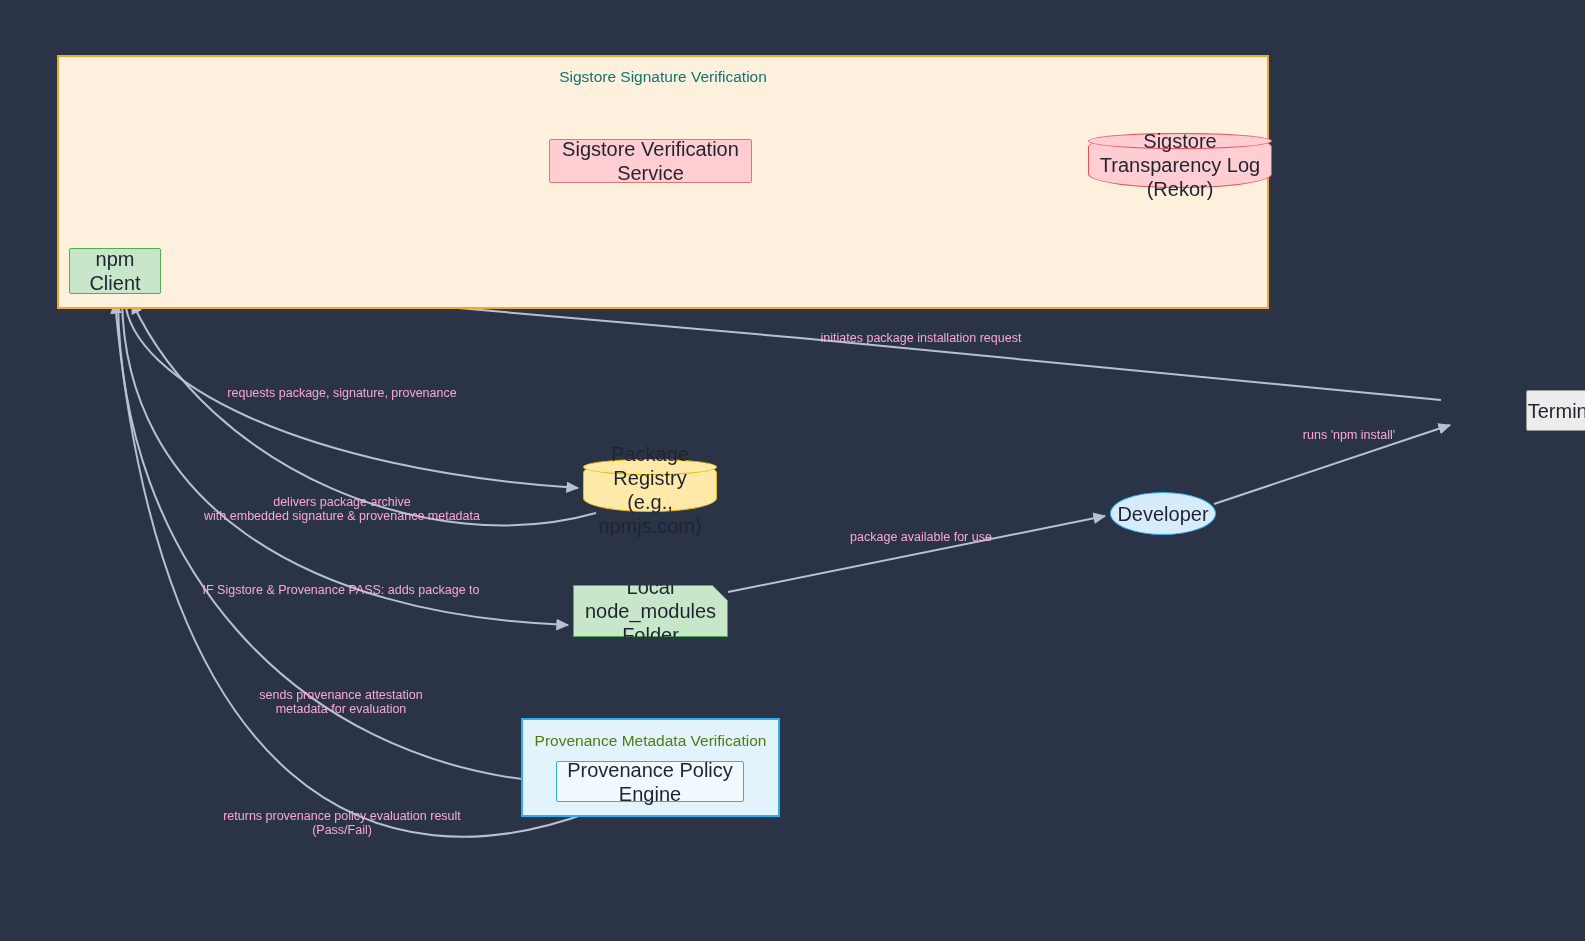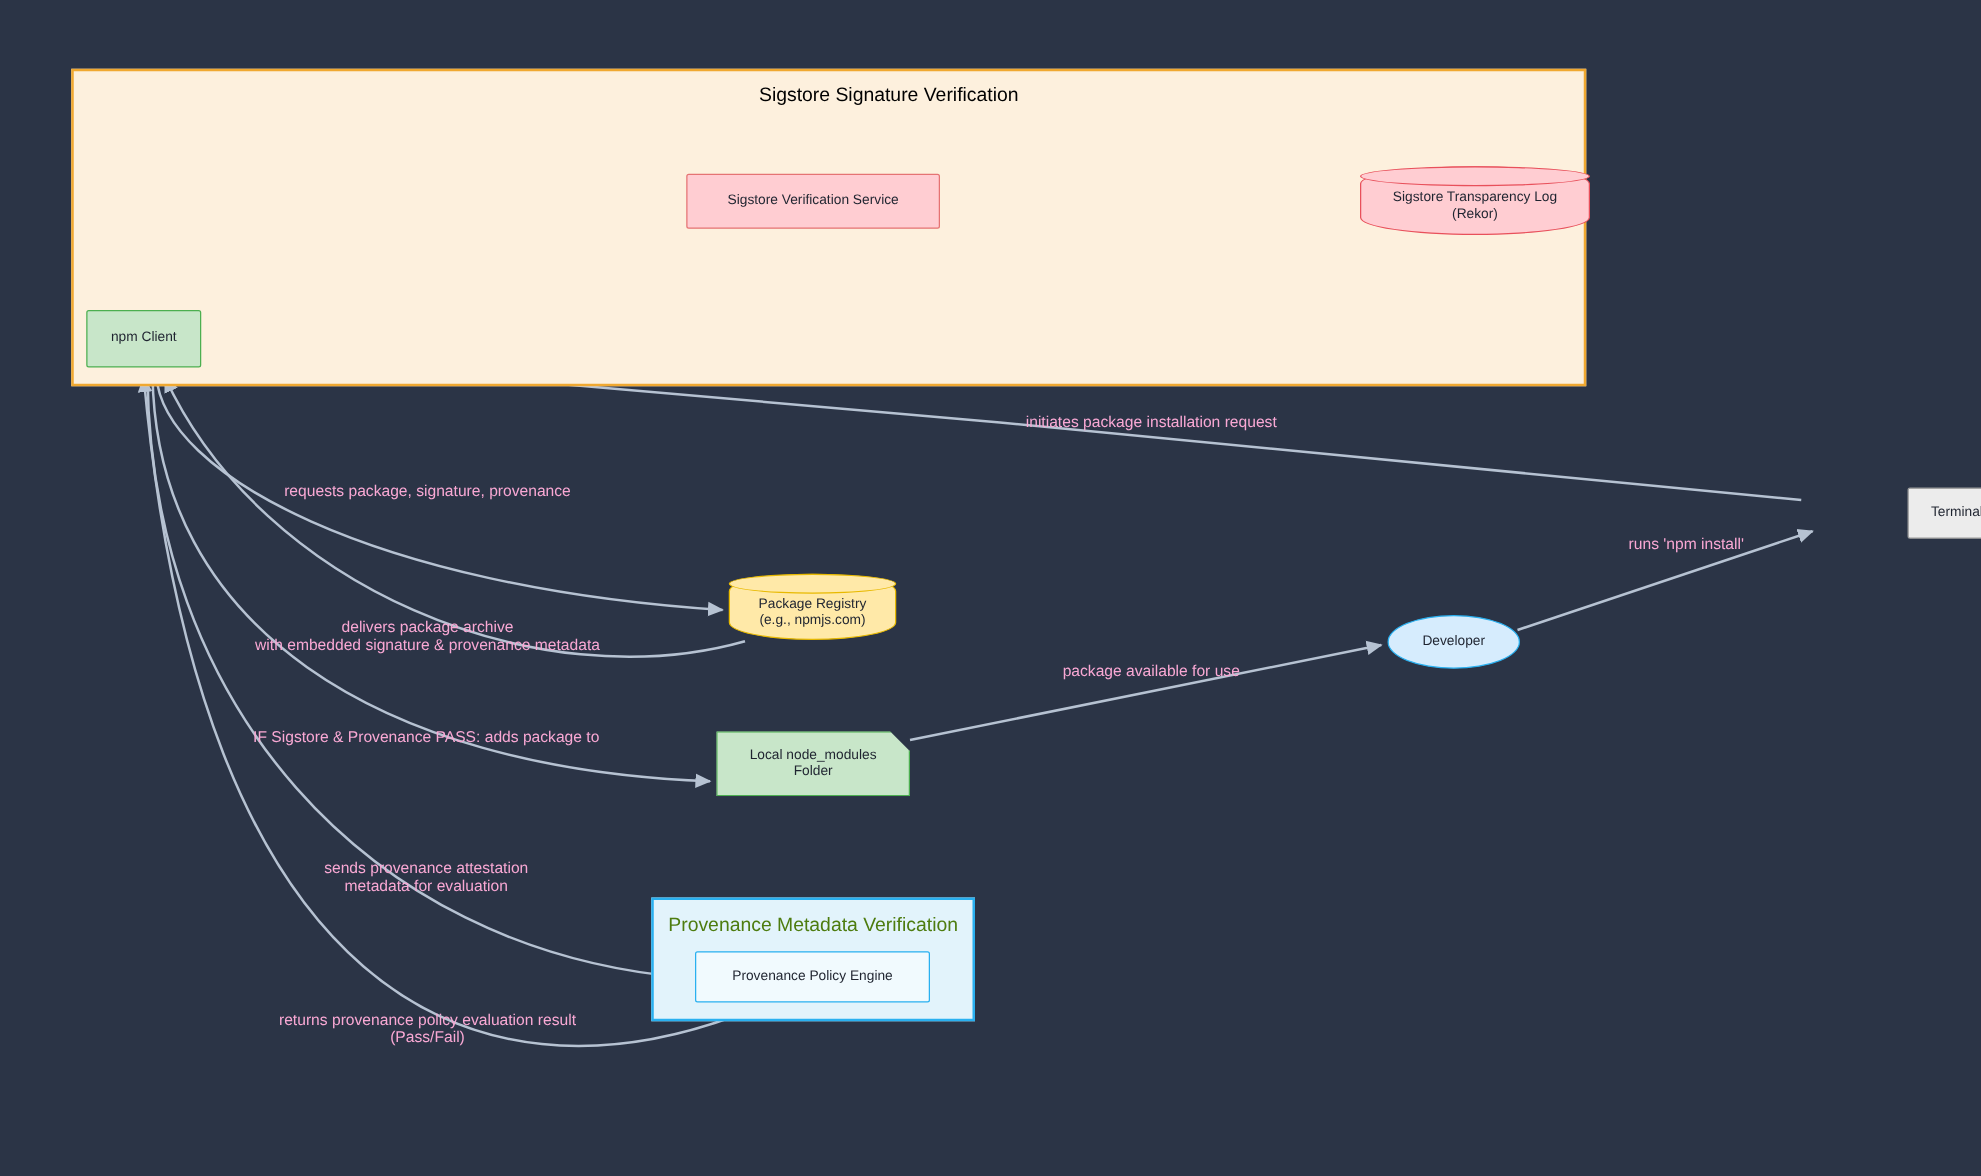--- a/index.html
+++ b/index.html
@@ -23,21 +23,21 @@
     pointer-events: none;
   }
   .node {
     position: absolute;
     box-sizing: border-box;
     display: flex;
     align-items: center;
     justify-content: center;
     text-align: center;
     color: #1f2430;
-    font-size: 11px;
+    font-size: 20px;
     line-height: 1.2;
     white-space: pre-line;
   }
   
   .subgraph {
     position: absolute;
     box-sizing: border-box;
   }
   .sg-sigstore {
     background: #fdf0dd;
@@ -48,21 +48,21 @@
     border: 2px solid #29b0f0;
   }
   .sg-title {
     position: absolute;
     left: 0;
     width: 100%;
     text-align: center;
     font-size: 15.5px;
     white-space: nowrap;
   }
-  .sg-title-sigstore { color: #000000; top: 11px; margin-left: 48px; }
+  .sg-title-sigstore { color: #0f766e; top: 11px; }
   .sg-title-provenance { color: #4d7c0f; top: 12px; }
 
   
   .n-rect {
     border-radius: 2px;
     border: 1.4px solid #888;
     background: #eee;
   }
   .n-green {
     background: #c8e6c9;

